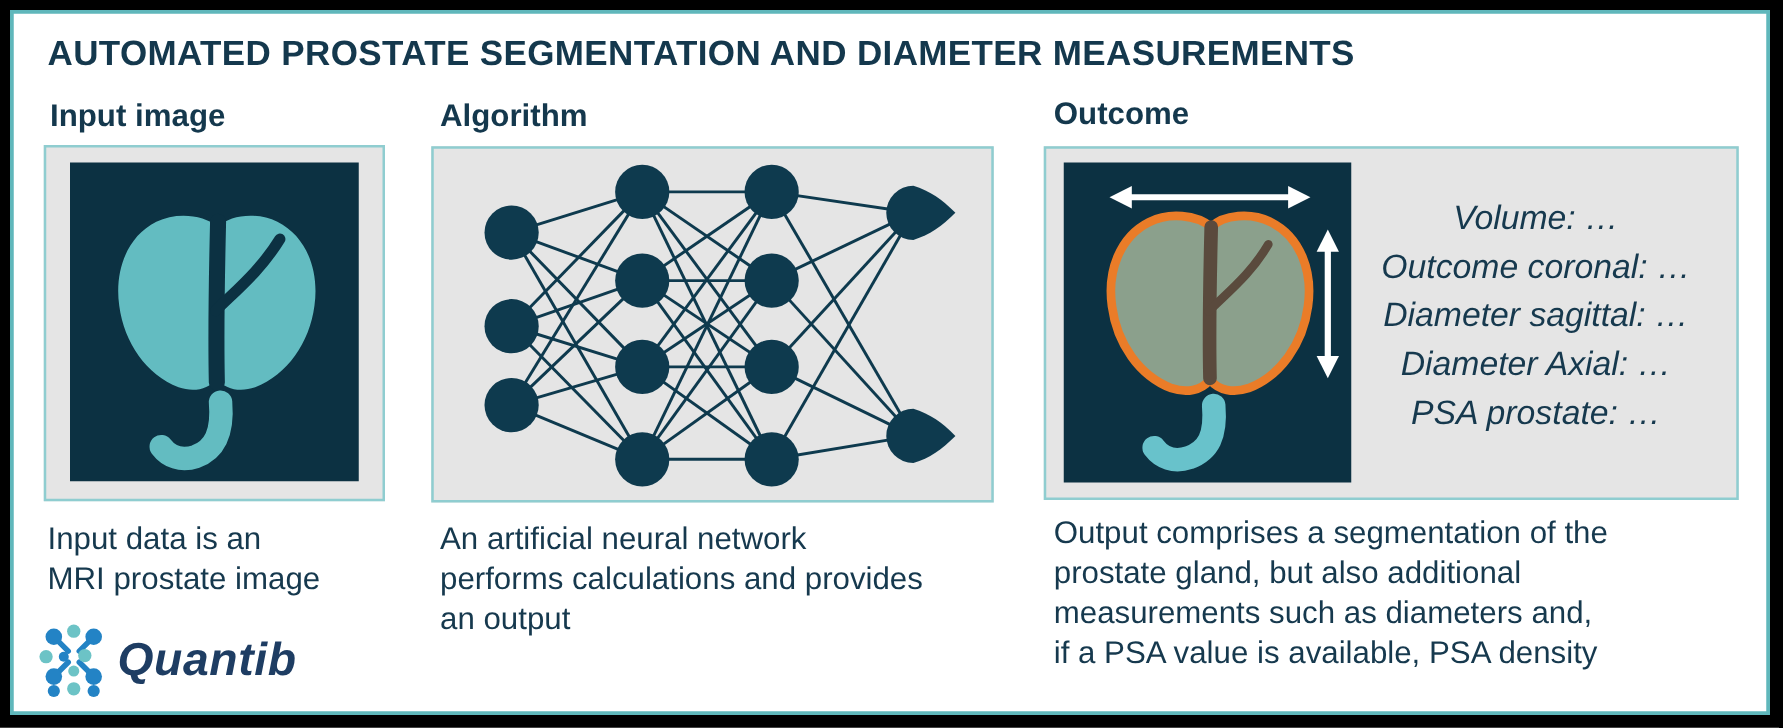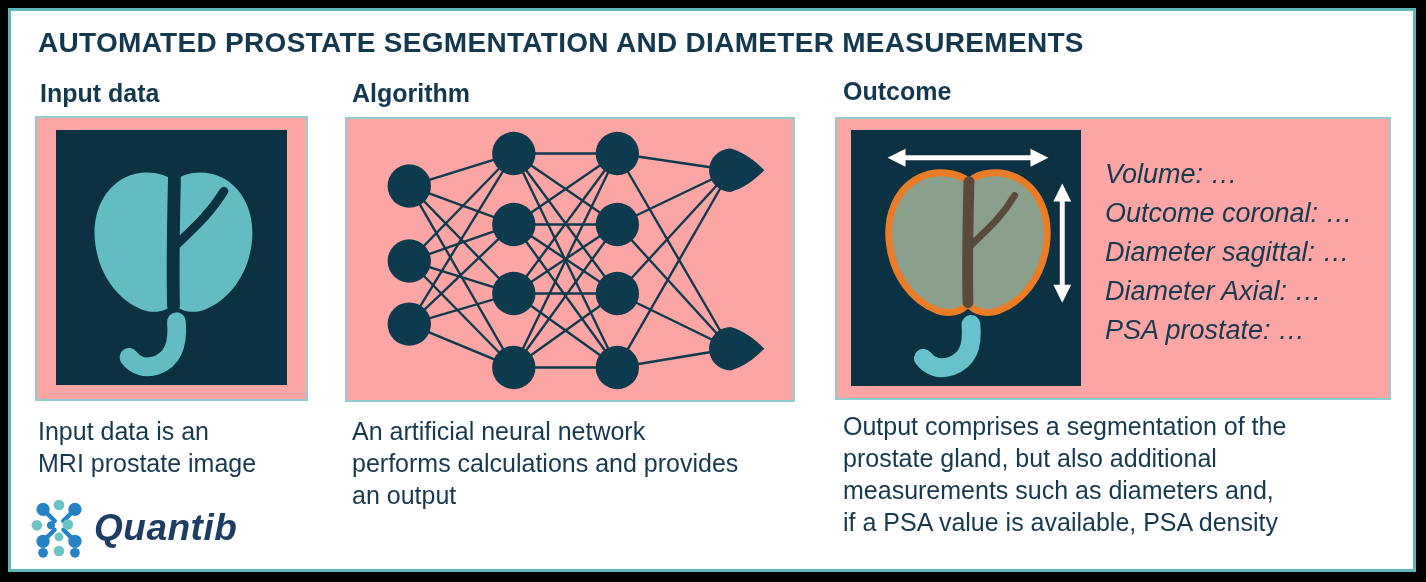--- a/index.html
+++ b/index.html
@@ -3,38 +3,38 @@
 <meta charset="utf-8">
 <style>
   html,body{margin:0;padding:0;background:#222;}
   .page{position:relative;width:1426px;height:582px;background:#000;overflow:hidden;
         font-family:"Liberation Sans", sans-serif;}
   .sheet{position:absolute;left:8px;top:8px;width:1402px;height:558px;background:#ffffff;
          border:3px solid #5fb7bb;}
   .title{position:absolute;left:27px;top:16px;font-size:28px;font-weight:bold;
          color:#14384d;letter-spacing:.3px;white-space:nowrap;}
   .col-header{position:absolute;font-size:25px;font-weight:bold;color:#14384d;white-space:nowrap;}
-  .panel{position:absolute;background:#fca5a5;border:2px solid #8fcdd0;}
+  .panel{position:absolute;background:#e5e5e5;border:2px solid #8fcdd0;text-align:center;}
   .mri-square{position:absolute;background:#0c3142;}
   .caption{position:absolute;font-size:25px;line-height:32px;color:#16394e;white-space:pre-line;}
   .measurements{position:absolute;left:268px;top:36px;font-size:27px;font-style:italic;
                 line-height:39px;color:#16394e;}
   .logo{position:absolute;left:19px;top:486px;display:flex;align-items:center;gap:6px;font-style:italic;}
   .logo-text{font-size:37px;font-weight:800;color:#1e3d63;letter-spacing:.5px;}
   svg{display:block;}
 </style>
 </head>
 <body>
 
 <div class="page">
   <div class="sheet">
 
     <div class="title">AUTOMATED PROSTATE SEGMENTATION AND DIAMETER MEASUREMENTS</div>
 
-    <div class="col-header" style="left:29px;top:68px;">Input data</div>
+    <div class="col-header" style="left:29px;top:68px;">Input image</div>
     <div class="col-header" style="left:341px;top:68px;">Algorithm</div>
     <div class="col-header" style="left:832px;top:66px;">Outcome</div>
 
     <div class="panel" style="left:24px;top:105px;width:269px;height:281px;">
       <div class="mri-square" style="left:19px;top:12px;width:231px;height:255px;">
         <svg width="231" height="255" viewBox="0 0 230 258">
           <path d="M 118,52 C 106,42 84,40 68,48 C 44,60 34,88 38,116
                    C 42,146 60,172 86,182 C 98,186 110,184 117,175
                    C 124,184 136,186 148,182 C 174,172 192,146 196,116
                    C 200,88 190,60 166,48 C 150,40 128,42 118,52 Z" fill="#63bcc1"></path>

